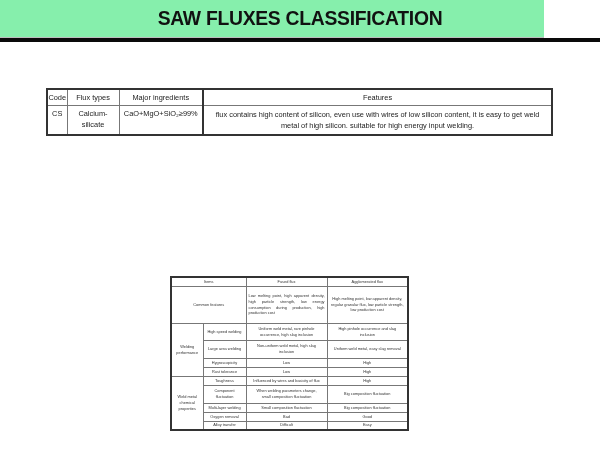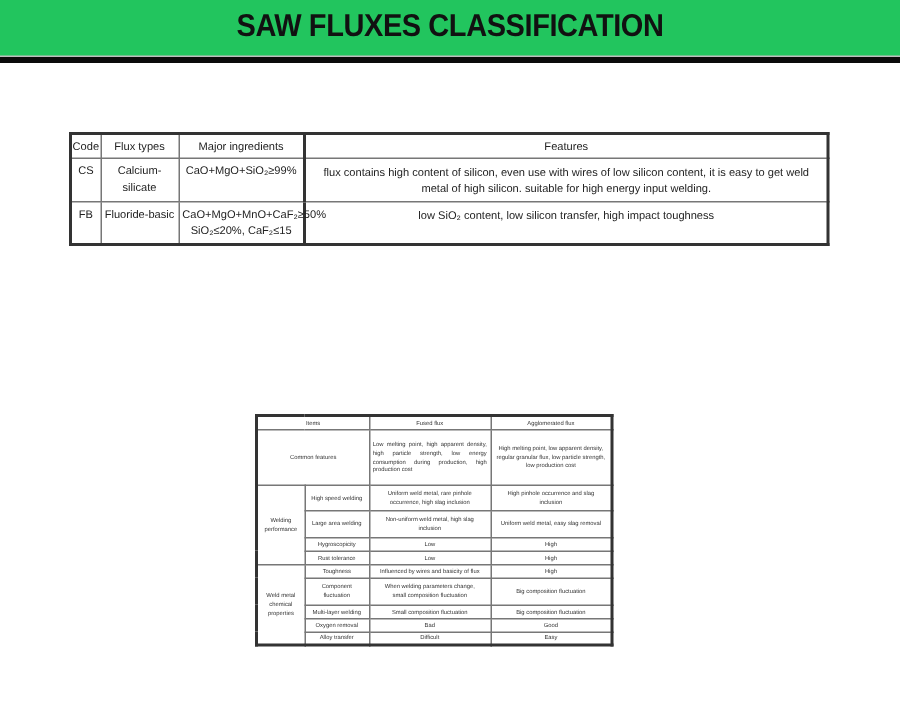--- a/index.html
+++ b/index.html
@@ -1,18 +1,18 @@
 <!DOCTYPE html>
 <html><head>
 <meta charset="utf-8">
 <style>
   html, body { margin:0; padding:0; }
   body { width:600px; height:471px; background:#ffffff; position:relative; overflow:hidden;
          font-family:"Liberation Sans", sans-serif; color:#222; }
-  .header { position:absolute; left:0; top:0; width:600px; height:37px; background:#22c55e;
+  .header { position:absolute; left:0; top:0; width:544px; height:37px; background:#86efac;
             border-bottom:1px solid #bdbdbd; }
   .title { position:absolute; left:0; top:6px; width:600px; text-align:center; font-weight:bold;
            font-size:21px; letter-spacing:-0.3px; color:#111; transform:scaleX(0.92); }
   .rule { position:absolute; left:0; top:38px; width:600px; height:4px; background:#0a0a0a; }
 
   table { border-collapse:collapse; position:absolute; table-layout:fixed;padding-left:20px; }
   #t1 { left:46px; top:88px; width:507px; border:2px solid #333; font-size:7.4px; }
   #t1 td, #t1 th { border:1px solid #777; font-weight:normal; text-align:center; vertical-align:top;
                    padding:2px 2px; line-height:11px; color:#222; }
   #t1 .feat { vertical-align:middle; }
@@ -45,29 +45,20 @@
     <th>Major ingredients</th>
     <th class="fcol feat">Features</th>
   </tr>
   <tr style="height:29px">
     <td>CS</td>
     <td>Calcium-silicate</td>
     <td>
           <div>CaO+MgO+SiO₂≥99%</div>
         </td>
     <td class="fcol feat" style="padding:2px 6px">flux contains high content of silicon, even use with wires of low silicon content, it is easy to get weld metal of high silicon. suitable for high energy input welding.</td>
-  </tr>
-  <tr style="height:28px">
-    <td>FB</td>
-    <td>Fluoride-basic</td>
-    <td>
-      <div>CaO+MgO+MnO+CaF₂≥50%</div>
-      <div>SiO₂≤20%, CaF₂≤15</div>
-    </td>
-    <td class="fcol feat" style="vertical-align:top;padding-top:3px">low SiO₂ content, low silicon transfer, high impact toughness</td>
   </tr>
 </tbody>
   </table>
 
 <table id="t2">
   <colgroup>
     <col style="width:32px">
       <col style="width:43px">
       <col style="width:81px">
       <col>

